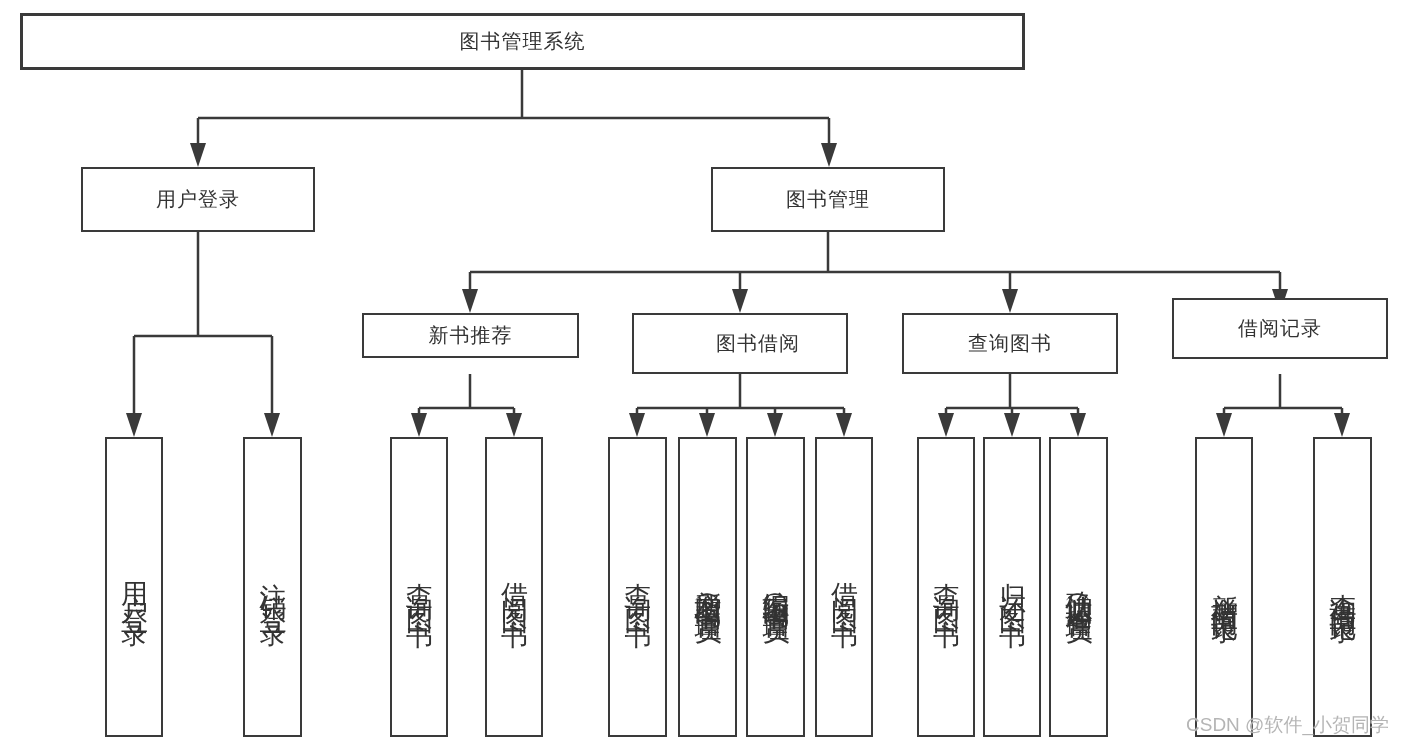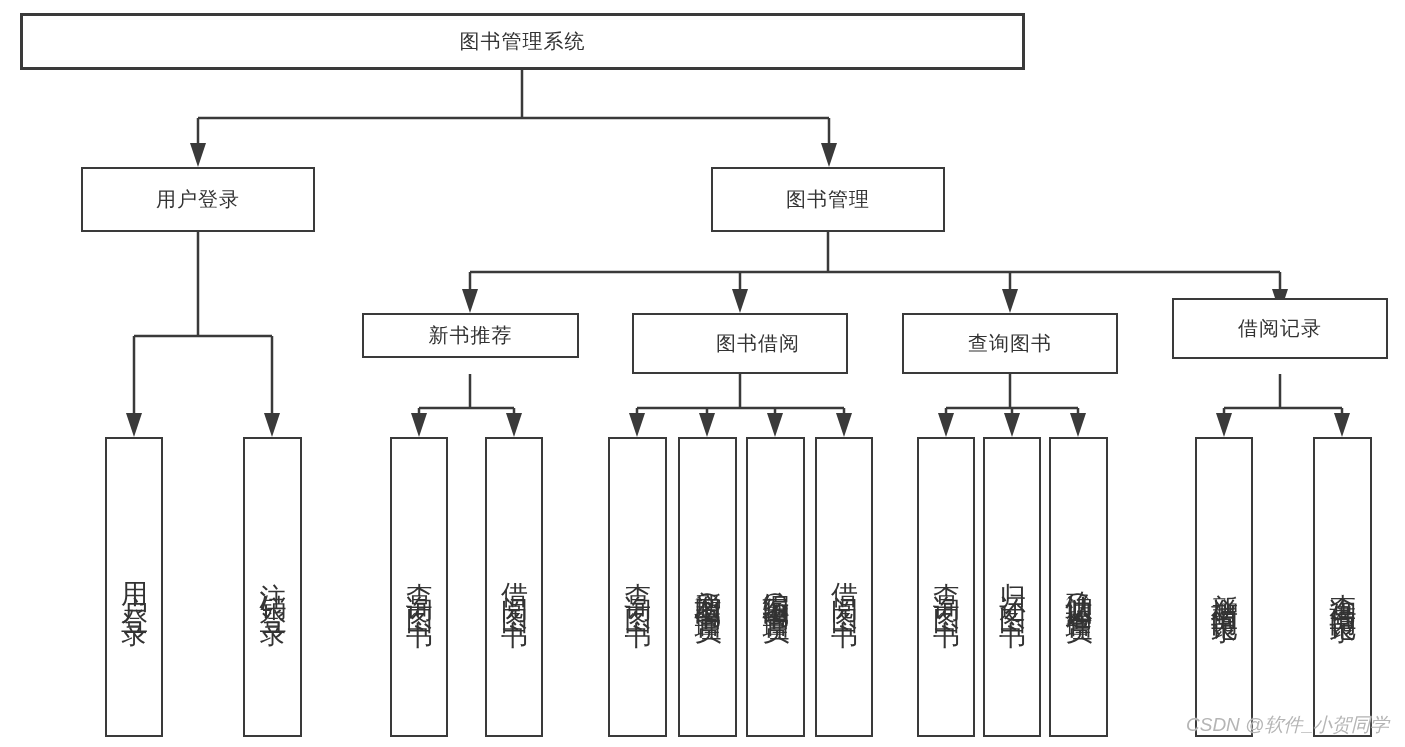--- a/index.html
+++ b/index.html
@@ -39,21 +39,20 @@
     line-height:1;
   }
   .sp-l{letter-spacing:13px;}
   .sp-m{letter-spacing:5px;}
   .sp-t{letter-spacing:4px;}
   .watermark{
     position:absolute;left:1186px;top:712px;
     font-size:19px;color:var(--watermark);
     white-space:nowrap;z-index:5;
     text-shadow:0 0 2px rgba(255,255,255,0.8);
-    font-style:italic;
   }
 </style>
 </head>
 <body>
 
 <div class="stage">
 
   <svg id="connectors" width="1405" height="747">
 
     <g>

